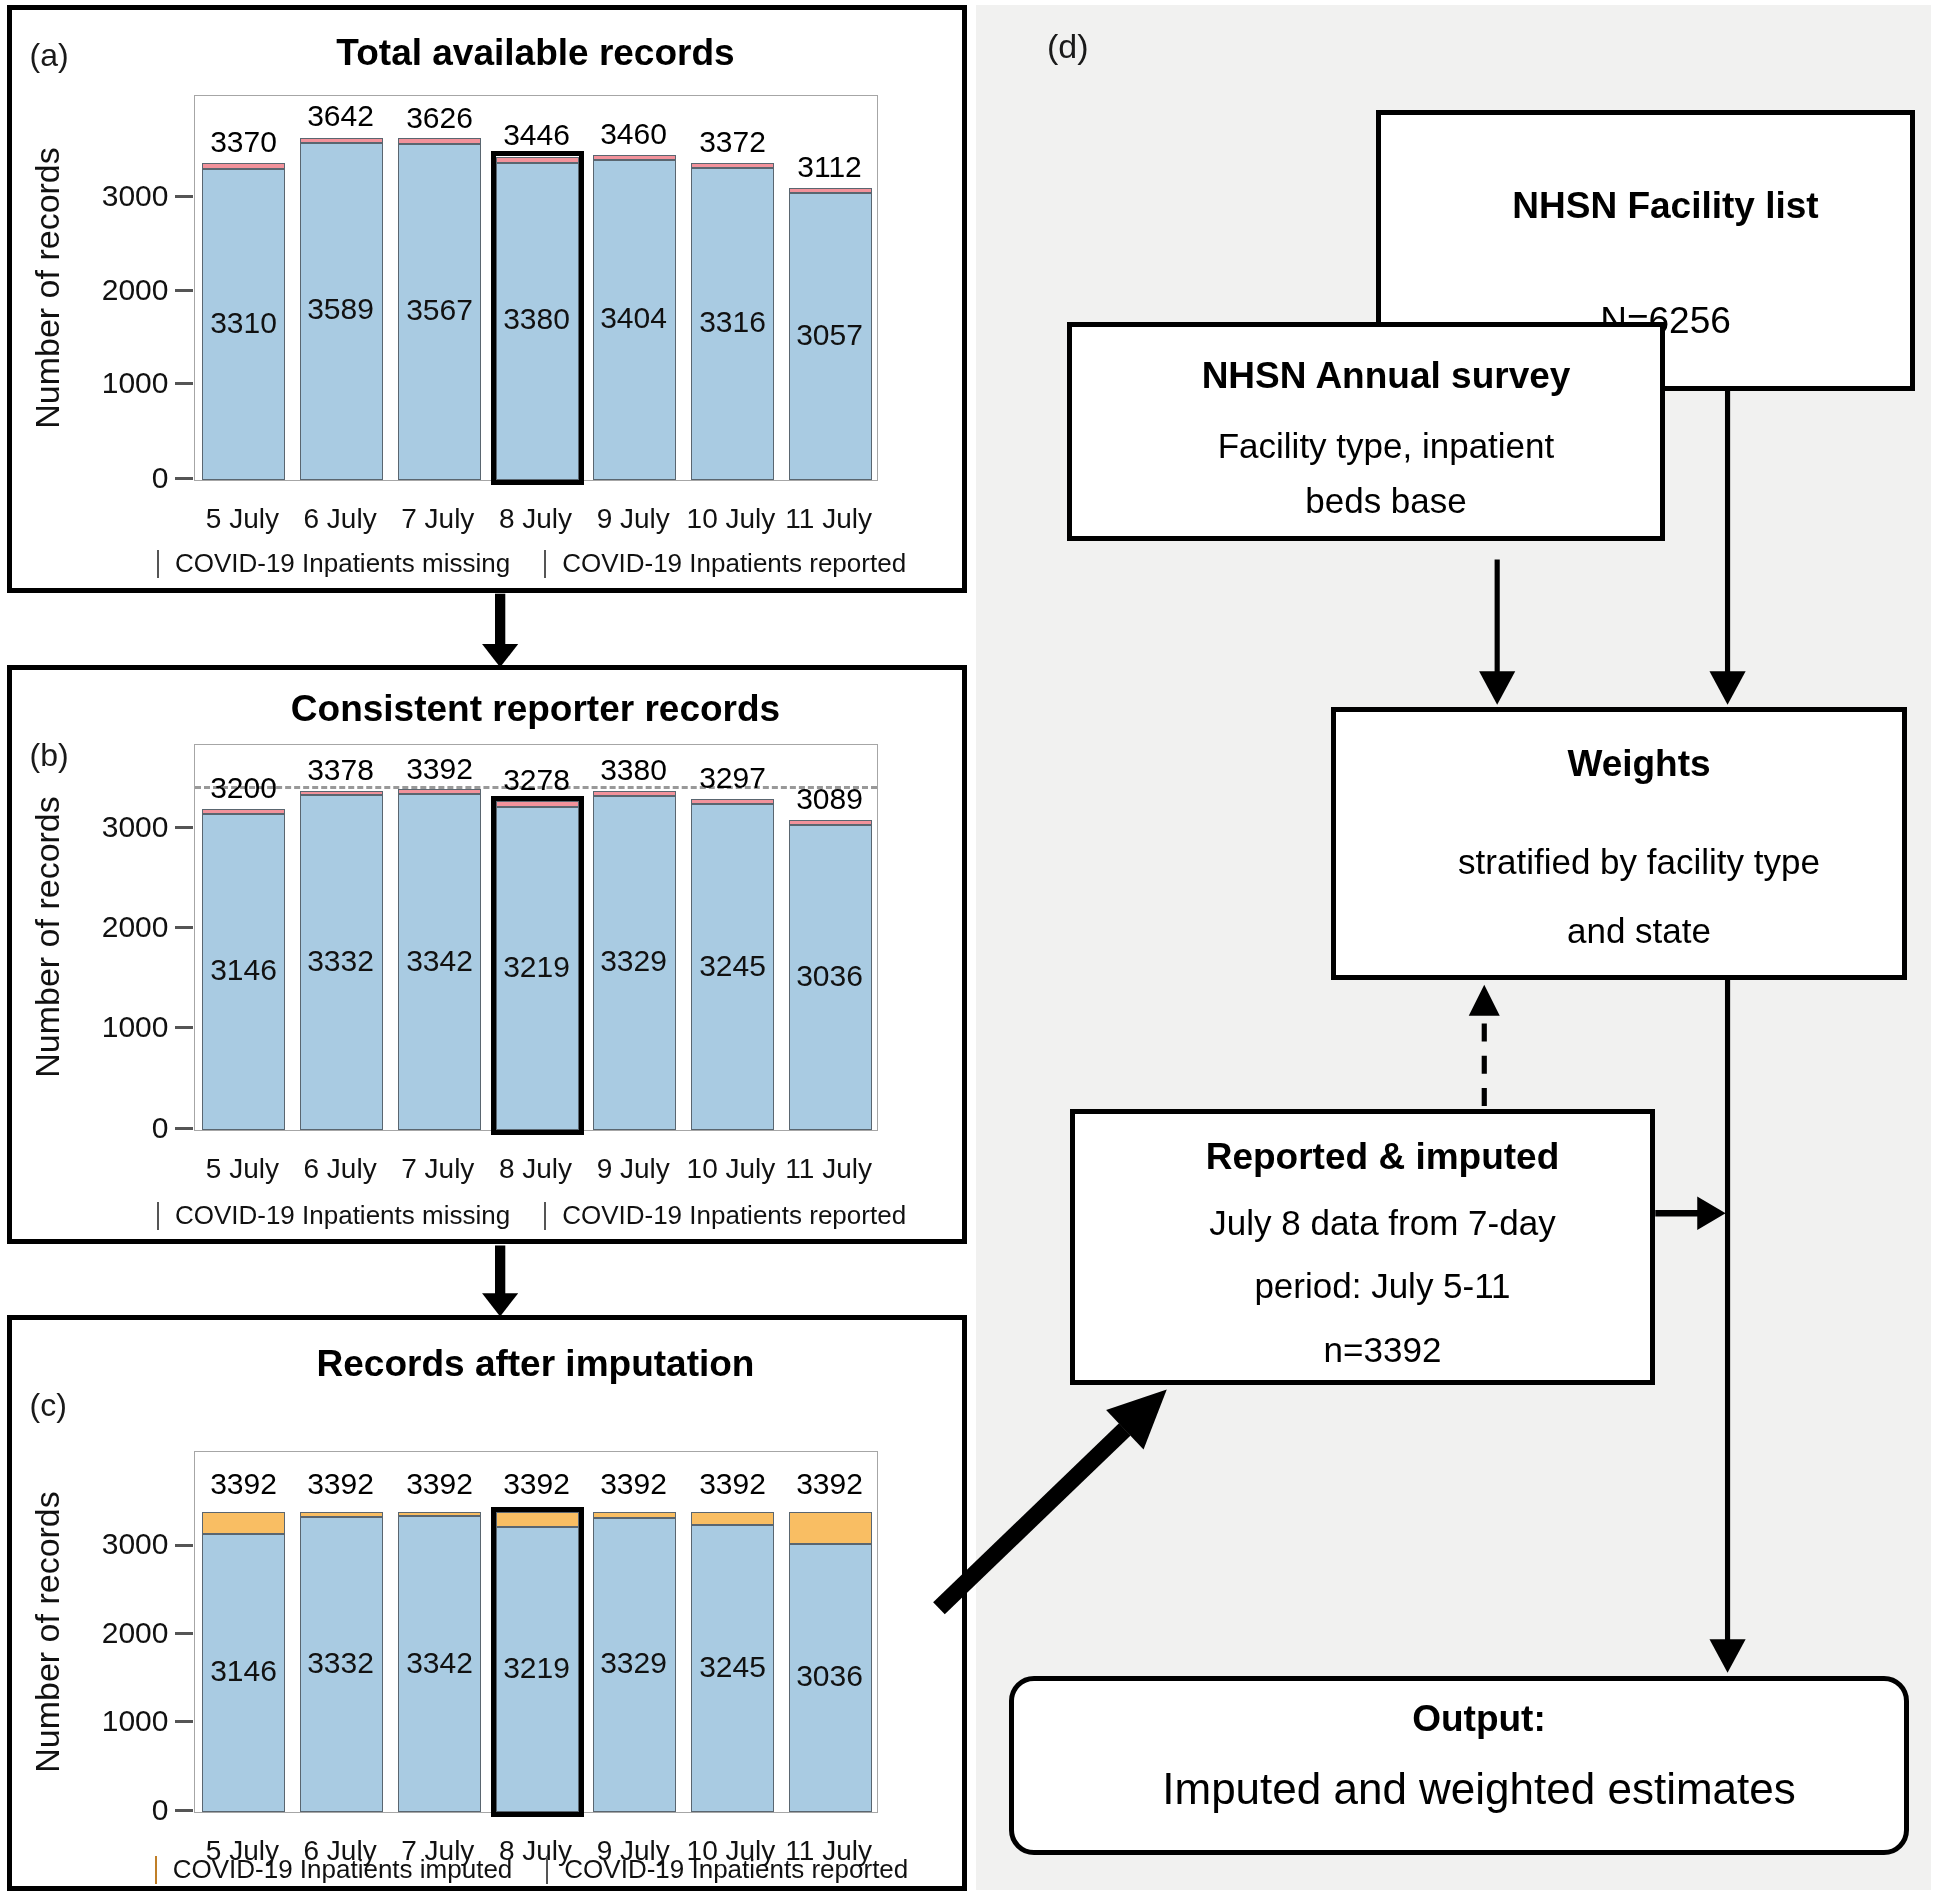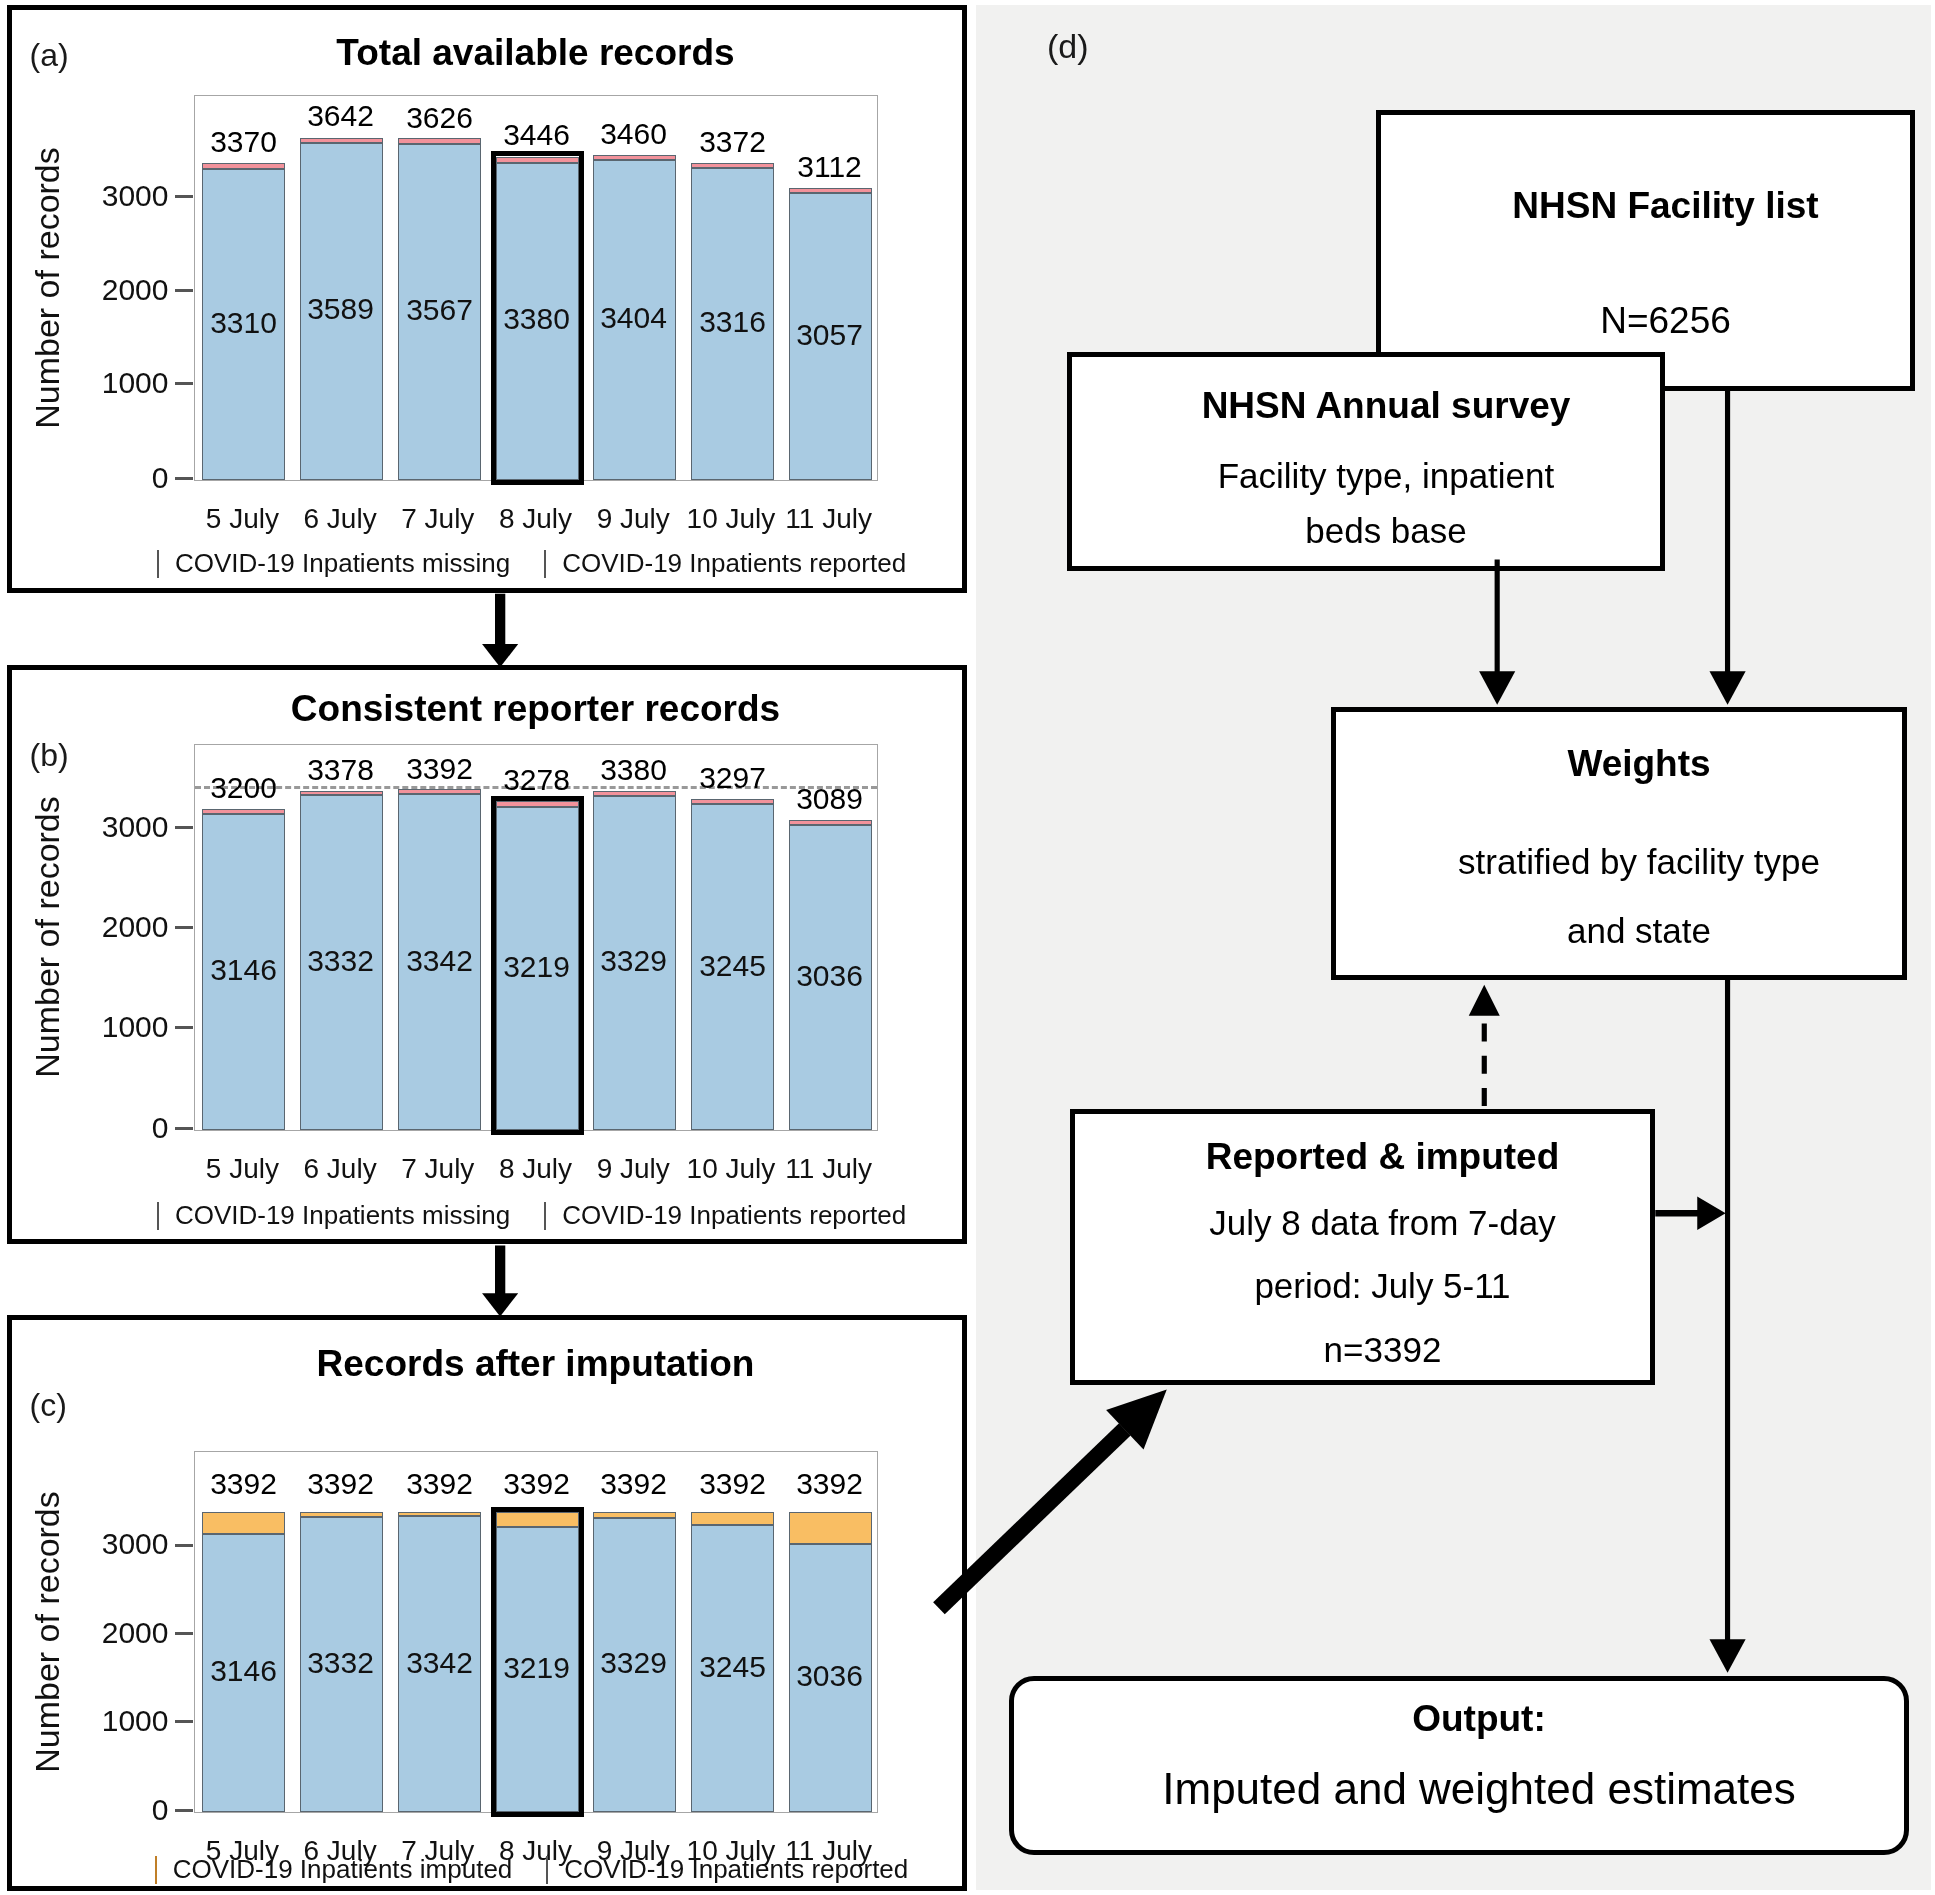--- a/index.html
+++ b/index.html
@@ -220,21 +220,21 @@
   </div>
 
   <div class="dpanel"></div>
   <div class="dlabel">(d)</div>
 
   <div class="dbox" style="left:1376px;top:110px;width:539px;height:281px;">
     <div class="bline btitle" style="top:70px;">NHSN Facility list</div>
     <div class="bline" style="top:185px;font-size:37px;">N=6256</div>
   </div>
 
-  <div class="dbox" style="left:1067px;top:352px;width:598px;height:219px;">
+  <div class="dbox" style="left:1067px;top:322px;width:598px;height:219px;">
     <div class="bline btitle" style="top:28px;">NHSN Annual survey</div>
     <div class="bline" style="top:99px;">Facility type, inpatient</div>
     <div class="bline" style="top:154px;">beds base</div>
   </div>
 
   <div class="dbox" style="left:1331px;top:707px;width:576px;height:273px;">
     <div class="bline btitle" style="top:31px;">Weights</div>
     <div class="bline" style="top:130px;">stratified by facility type</div>
     <div class="bline" style="top:199px;">and state</div>
   </div>

